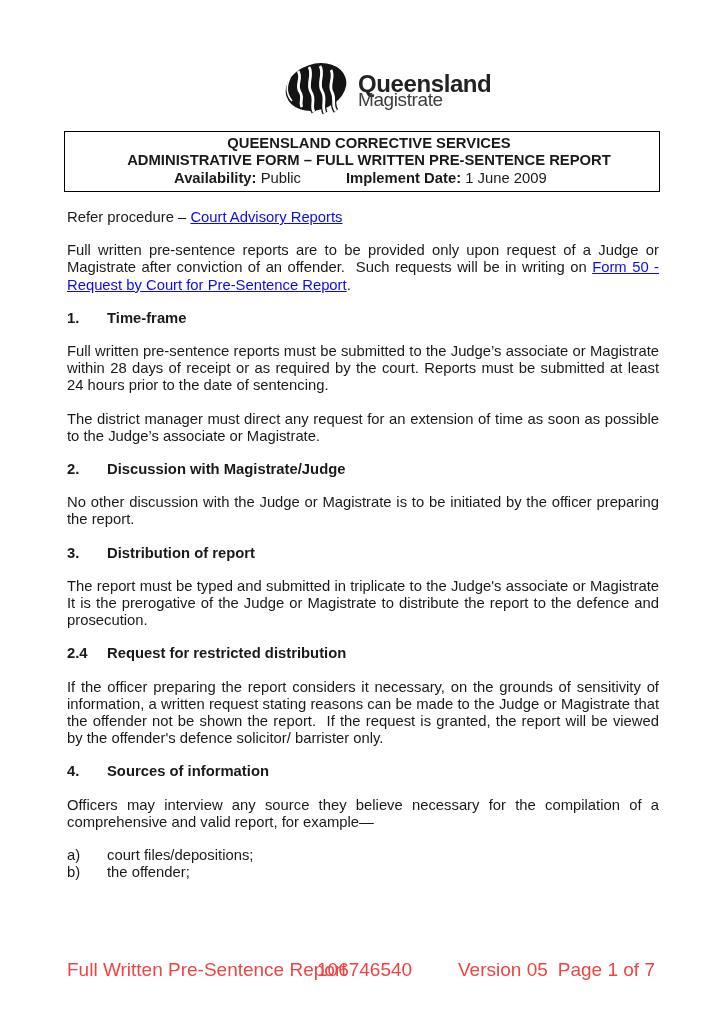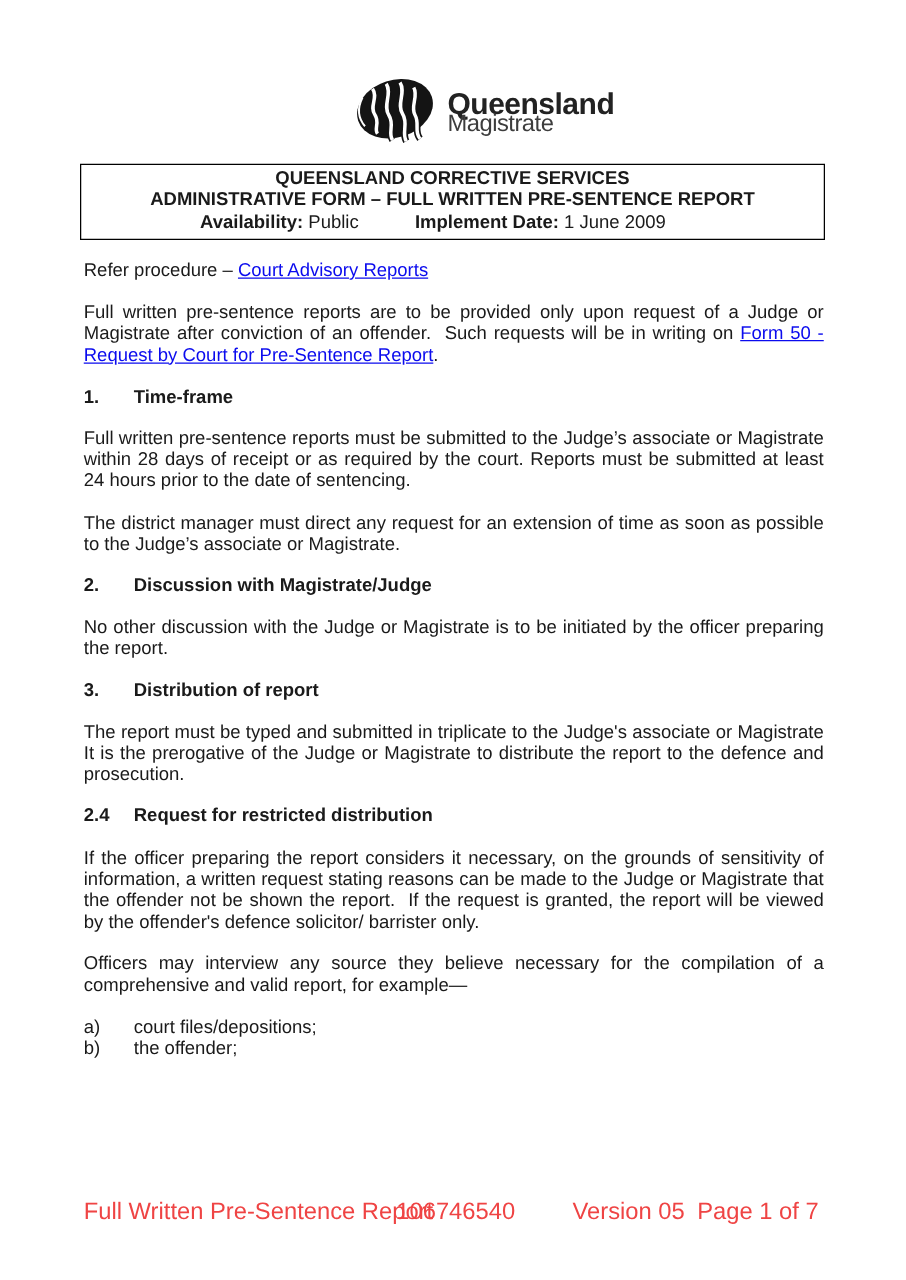--- a/index.html
+++ b/index.html
@@ -13,21 +13,21 @@
   }
   
   .logo{position:absolute;left:282px;top:61px;display:flex;align-items:center;}
   .logo svg{display:block;}
   .logo-text{margin-left:4px;margin-top:6px;letter-spacing:-0.4px;}
   .logo-line1{font-weight:700;font-size:24px;line-height:16px;color:#222222;}
   .logo-line2{font-weight:400;font-size:19px;line-height:16px;color:#3d3d3d;}
   
   .header-box{
     position:absolute;left:64px;top:131px;width:596px;box-sizing:border-box;
-    border:1.5px solid #000;padding:3px 0 4px 0;
+    border:1.5px solid #000;padding:3px 0 4px 14px;
     font-size:14.8px;line-height:17.3px;
   }
   .hb-line{text-align:center;font-weight:700;}
   .hb-line3{padding-left:95px;font-weight:400;}
   .hb-gap{display:inline-block;width:45px;}
   .hb-line3 b{font-weight:700;}
   
   .content{
     position:absolute;left:67px;top:209px;width:592px;
     font-size:14.8px;line-height:17.2px;
@@ -96,20 +96,21 @@
 
     <p class="heading"><span class="num">2.</span><span>Discussion with Magistrate/Judge</span></p>
     <p class="just">No other discussion with the Judge or Magistrate is to be initiated by the officer preparing the report.</p>
 
     <p class="heading"><span class="num">3.</span><span>Distribution of report</span></p>
     <p class="just">The report must be typed and submitted in triplicate to the Judge's associate or Magistrate It is the prerogative of the Judge or Magistrate to distribute the report to the defence and prosecution.</p>
 
     <p class="heading"><span class="num">2.4</span><span>Request for restricted distribution</span></p>
     <p class="just">If the officer preparing the report considers it necessary, on the grounds of sensitivity of information, a written request stating reasons can be made to the Judge or Magistrate that the offender not be shown the report.&nbsp; If the request is granted, the report will be viewed by the offender's defence solicitor/ barrister only.</p>
 
+    <p class="heading"><span class="num">4.</span><span>Sources of information</span></p>
     <p class="just">Officers may interview any source they believe necessary for the compilation of a comprehensive and valid report, for example—</p>
 
     <div class="list">
       <p><span class="num">a)</span><span>court files/depositions;</span></p>
       <p><span class="num">b)</span><span>the offender;</span></p>
     </div>
 
   </div>
 
   <div class="footer">

